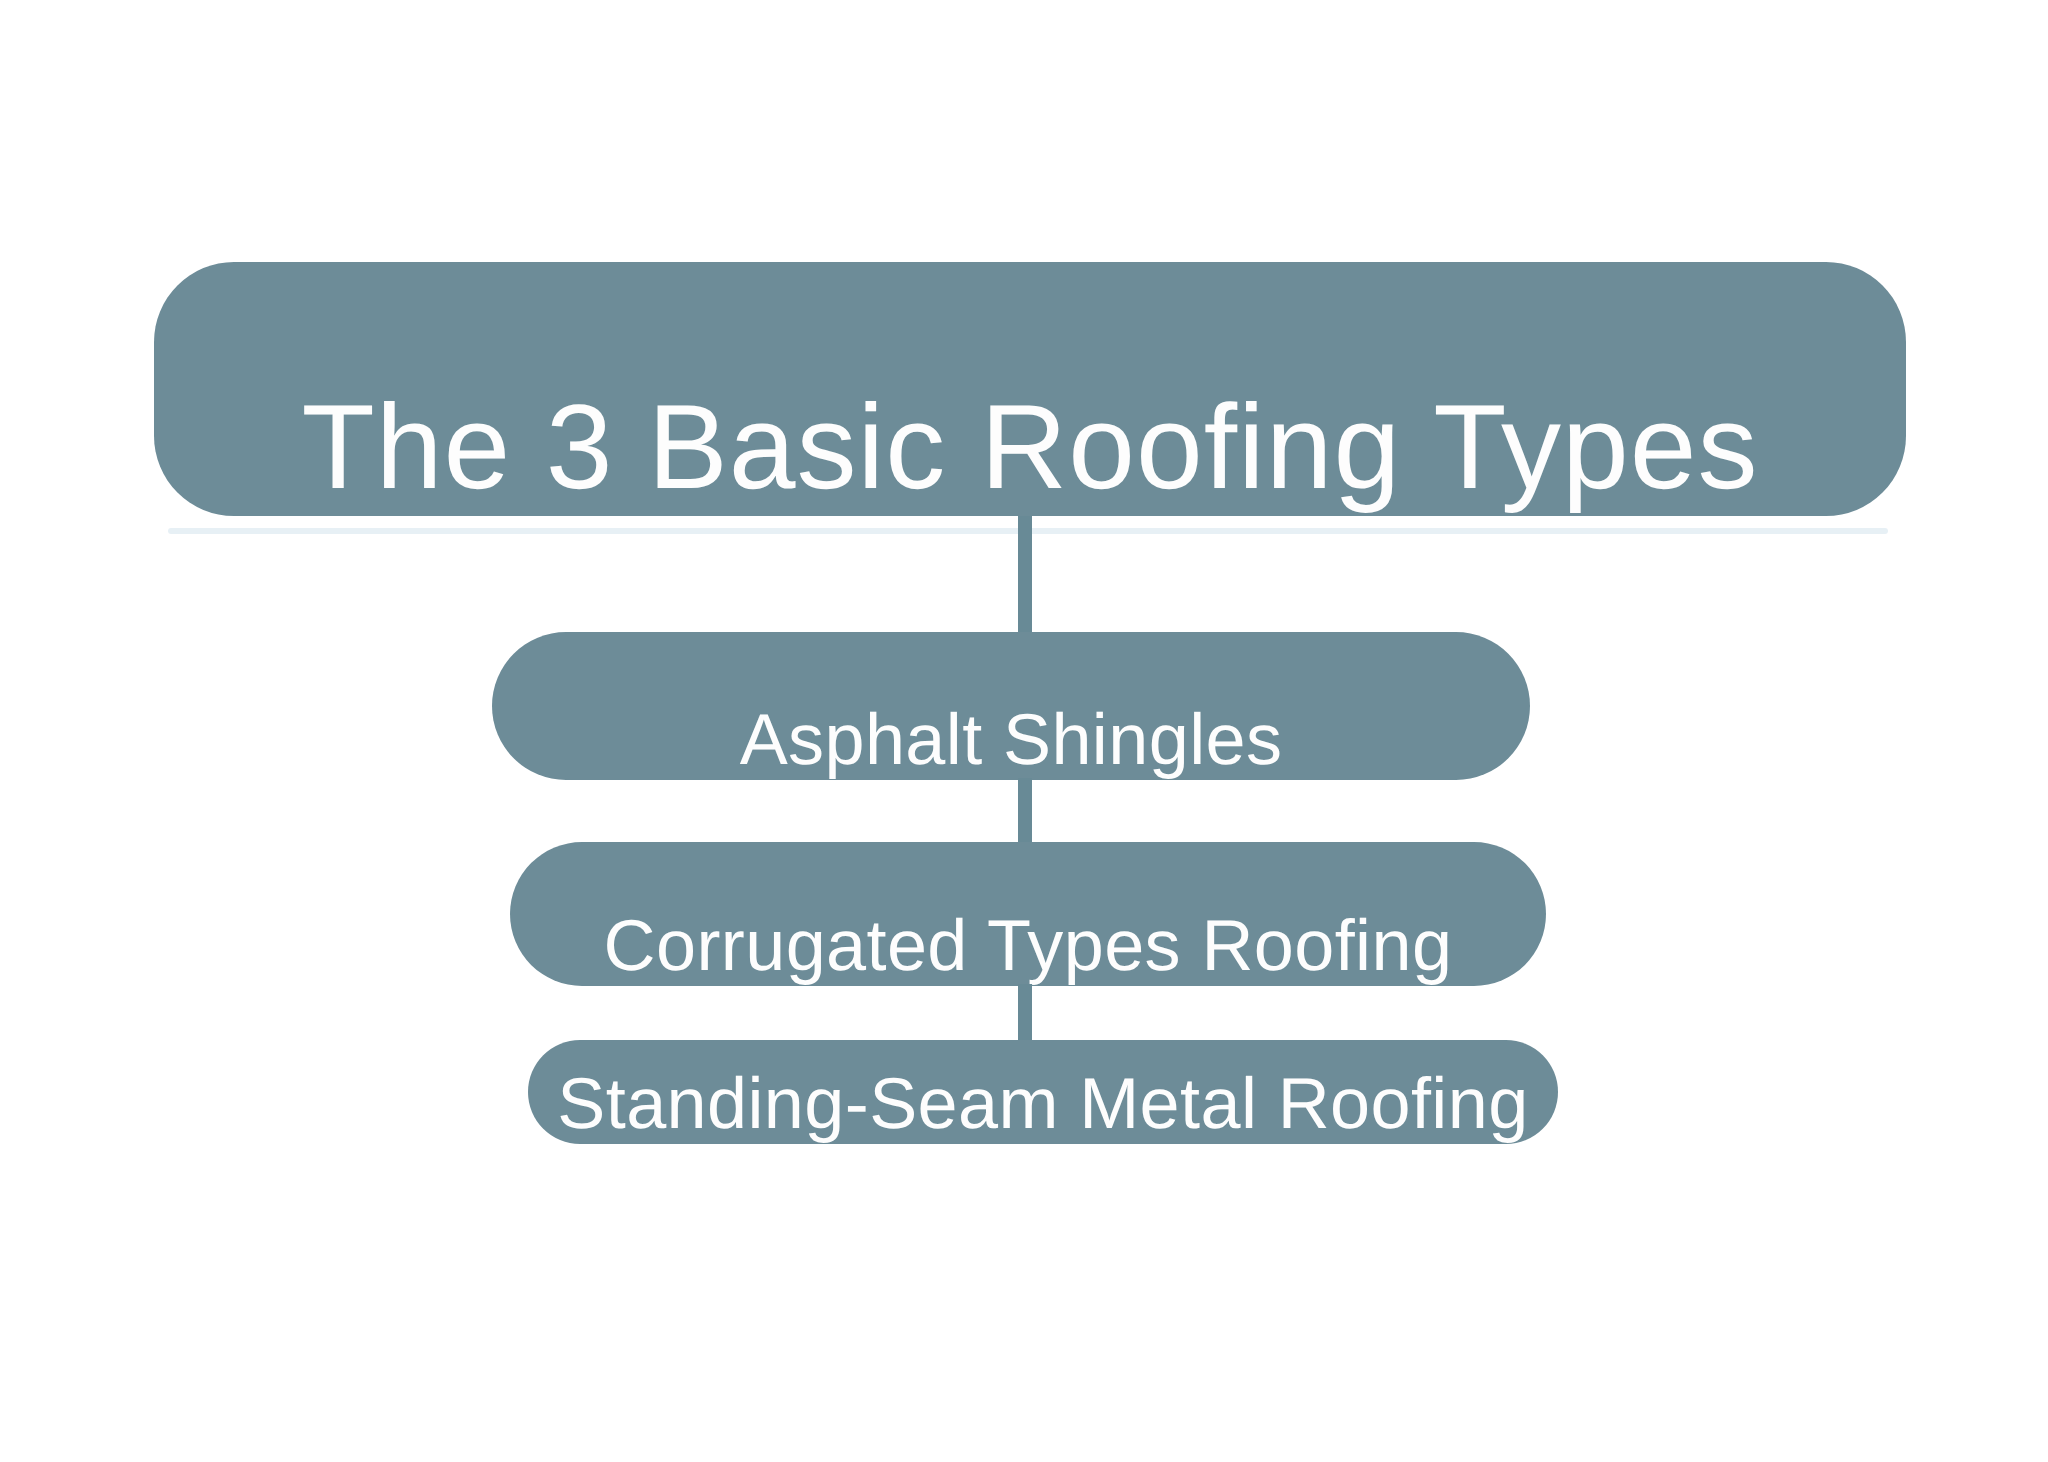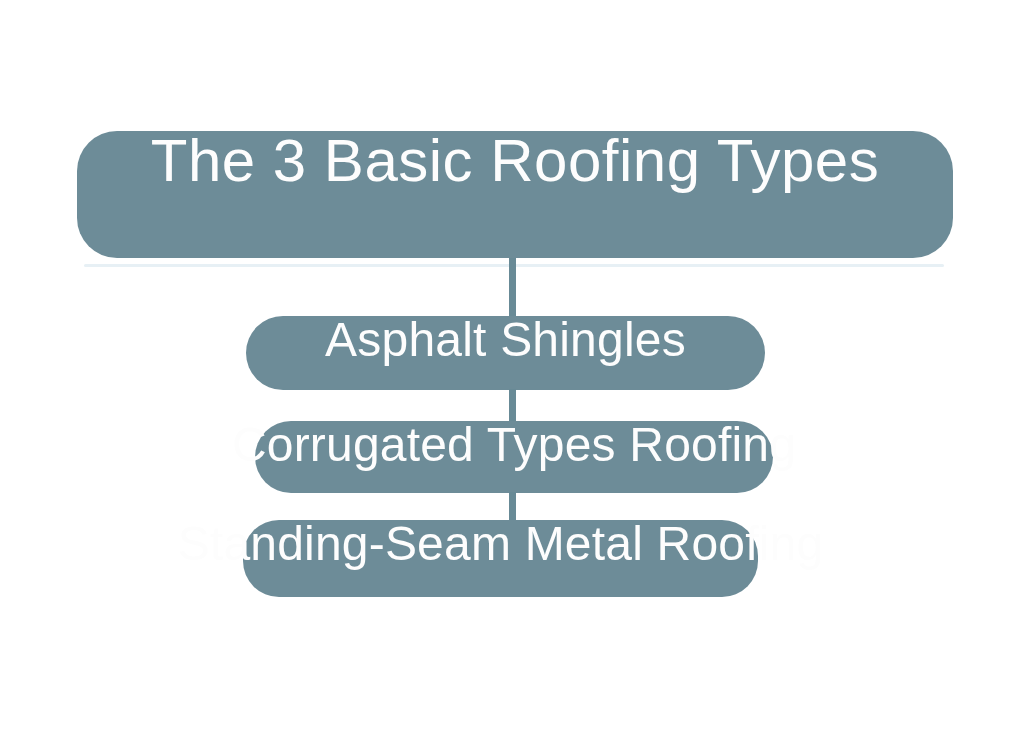--- a/index.html
+++ b/index.html
@@ -13,63 +13,63 @@
     height: 731px;
     background: var(--bg, #ffffff);
     font-family: "Liberation Sans", sans-serif;
     overflow: hidden;
   }
   .box {
     position: absolute;
     background: var(--box-fill, #6d8c98);
     color: var(--text, #fdfdfd);
     display: flex;
-    align-items: flex-start;
+    align-items: flex-end;
     justify-content: center;
     text-align: center;
     white-space: nowrap;
   }
   .title-box {
     left: 77px;
     top: 131px;
     width: 876px;
     height: 127px;
     border-radius: 40px;
   }
   .title-text {
     font-size: 60px;
     letter-spacing: 0.5px;
     line-height: 1;
     padding-bottom: 4px;
   }
   .item-text {
-    font-size: 48px;
+    font-size: 36px;
     letter-spacing: 0.2px;
     line-height: 1;
     padding-bottom: 2px;
   }
   .item-box-0 {
     left: 246px;
     top: 316px;
     width: 519px;
     height: 74px;
     border-radius: 37px;
   }
   .item-box-1 {
     left: 255px;
     top: 421px;
     width: 518px;
     height: 72px;
     border-radius: 36px;
   }
   .item-box-2 {
-    left: 243px;
+    left: 264px;
     top: 520px;
     width: 515px;
-    height: 77px;
+    height: 52px;
     border-radius: 36px;
   }
   .connector {
     position: absolute;
     left: 509px;
     width: 7px;
     background: var(--connector, #688a96);
   }
   .connector-1 { top: 258px; height: 59px; }
   .connector-2 { top: 389px; height: 33px; }

